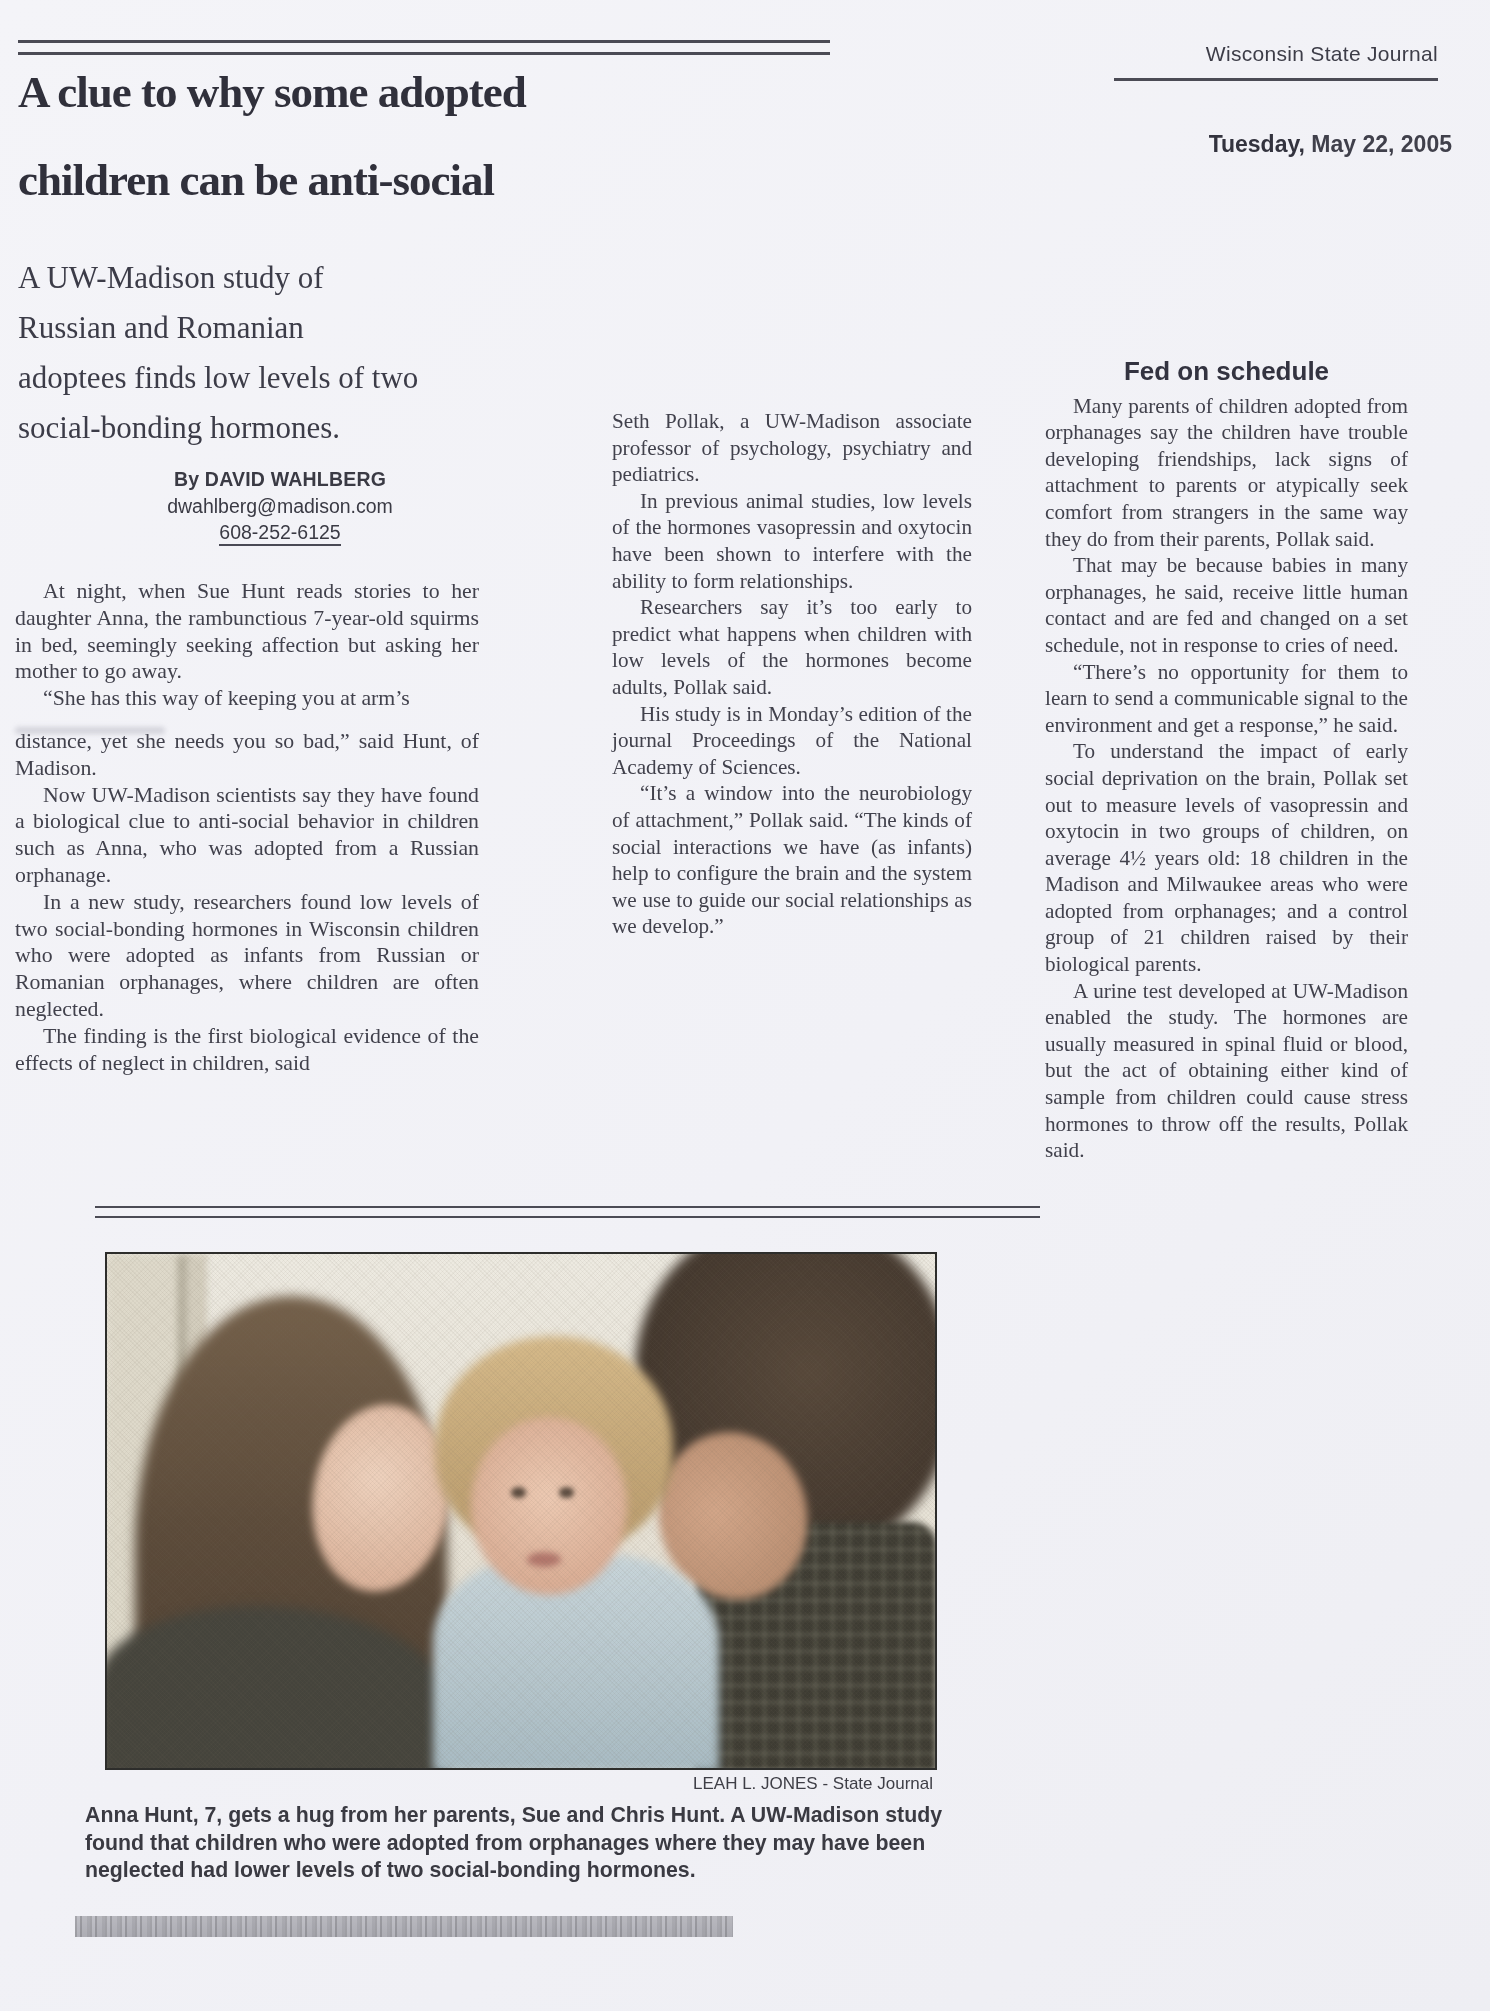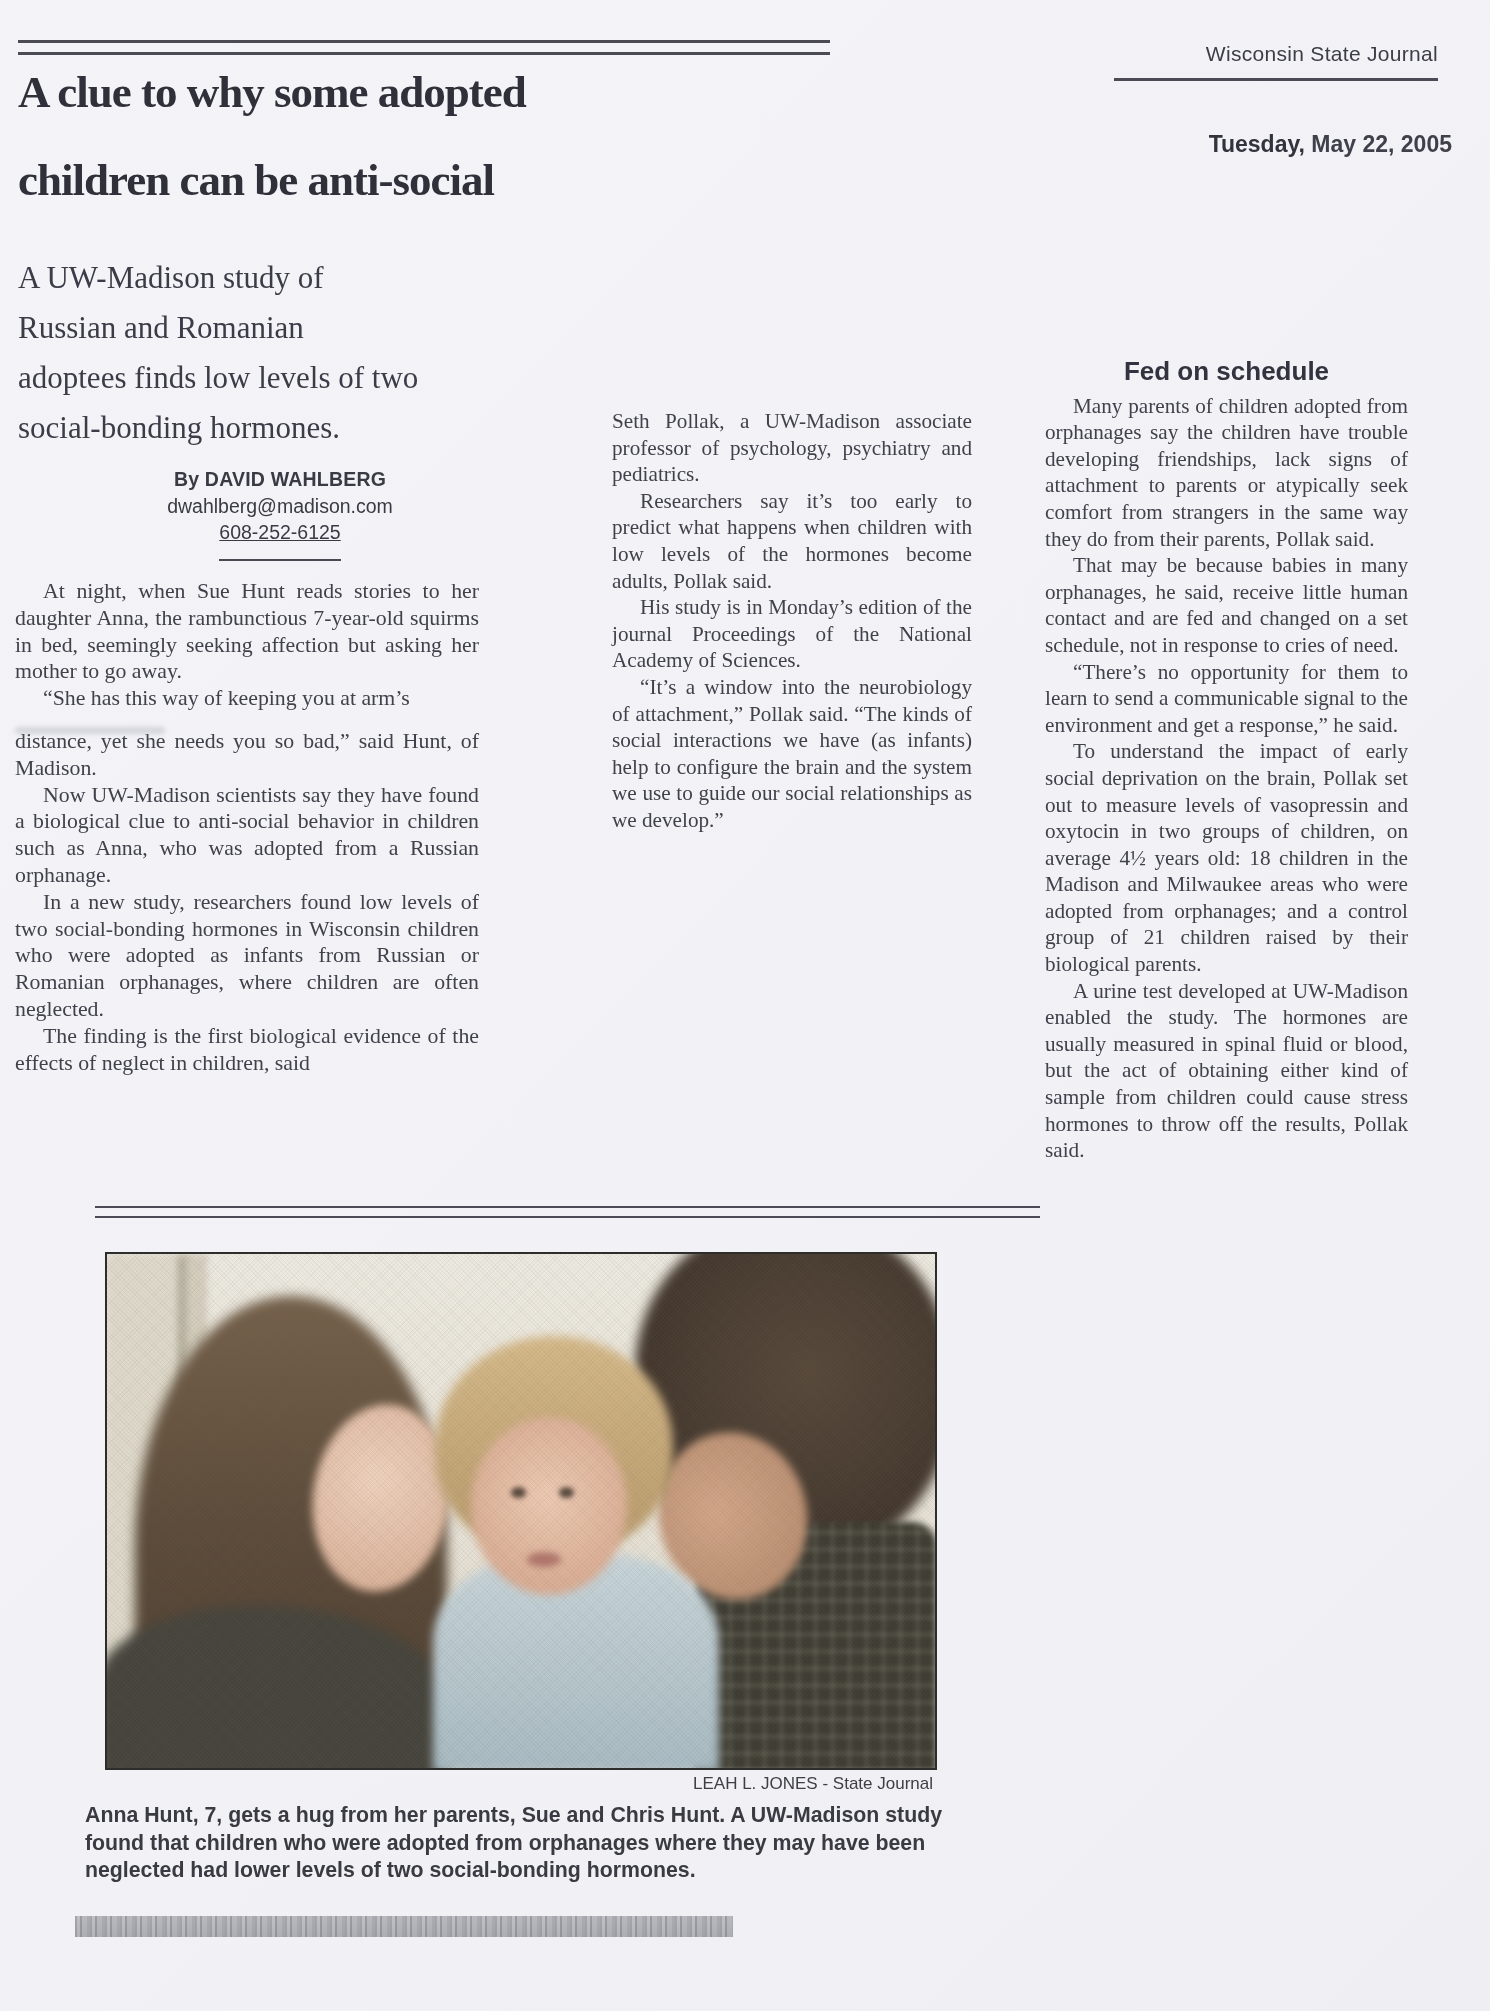--- a/index.html
+++ b/index.html
@@ -37,21 +37,21 @@
     position:absolute;left:18px;top:253px;width:580px;
     font-size:31px;line-height:50px;color:#3c3c48;
   }
   .byline{
     position:absolute;left:80px;top:468px;width:400px;text-align:center;
     font-family:"Liberation Sans",sans-serif;color:#3a3a44;
   }
   .byline .by{font-size:19.5px;font-weight:700;letter-spacing:.2px;}
   .byline .email{font-size:19.5px;margin-top:4px;}
   .byline .phone{font-size:19.5px;margin-top:3px;}
-  .byline .phone span{border-bottom:2px solid #4a4a55;padding-bottom:16px;text-decoration:underline;}
+  .byline .phone span{border-bottom:2px solid #4a4a55;padding-bottom:1px;}
   
   .col{position:absolute;text-align:justify;}
   .col p{margin:0;padding:0;text-indent:28px;}
   .col p.noindent{text-indent:0;}
   .col p.gap{margin-top:16px;}
   .col-left{left:15px;top:578px;width:464px;font-size:21.8px;line-height:26.8px;}
   .col-mid{left:612px;top:408px;width:360px;font-size:21.2px;line-height:26.6px;}
   .col-right{left:1045px;top:358px;width:363px;font-size:21.2px;line-height:26.6px;}
   .col-right h2{
     margin:0 0 8px 0;font-family:"Liberation Sans",sans-serif;
@@ -162,20 +162,21 @@
     <p class="noindent gap">distance, yet she needs you so bad,” said Hunt, of Madison.</p>
     <p>Now UW-Madison scientists say they have found a biological clue to anti-social behavior in children such as Anna, who was adopted from a Russian orphanage.</p>
     <p>In a new study, researchers found low levels of two social-bonding hormones in Wisconsin children who were adopted as infants from Russian or Romanian orphanages, where children are often neglected.</p>
     <p>The finding is the first biological evidence of the effects of neglect in children, said</p>
   </div>
 
   <div class="smudge"></div>
 
   <div class="col col-mid">
     <p class="noindent">Seth Pollak, a UW-Madison associate professor of psychology, psychiatry and pediatrics.</p>
+    <p>In previous animal studies, low levels of the hormones vasopressin and oxytocin have been shown to interfere with the ability to form relationships.</p>
     <p>Researchers say it’s too early to predict what happens when children with low levels of the hormones become adults, Pollak said.</p>
     <p>His study is in Monday’s edition of the journal Proceedings of the National Academy of Sciences.</p>
     <p>“It’s a window into the neurobiology of attachment,” Pollak said. “The kinds of social interactions we have (as infants) help to configure the brain and the system we use to guide our social relationships as we develop.”</p>
   </div>
 
   <div class="col col-right">
     <h2>Fed on schedule</h2>
     <p>Many parents of children adopted from orphanages say the children have trouble developing friendships, lack signs of attachment to parents or atypically seek comfort from strangers in the same way they do from their parents, Pollak said.</p>
     <p>That may be because babies in many orphanages, he said, receive little human contact and are fed and changed on a set schedule, not in response to cries of need.</p>
     <p>“There’s no opportunity for them to learn to send a communicable signal to the environment and get a response,” he said.</p>

